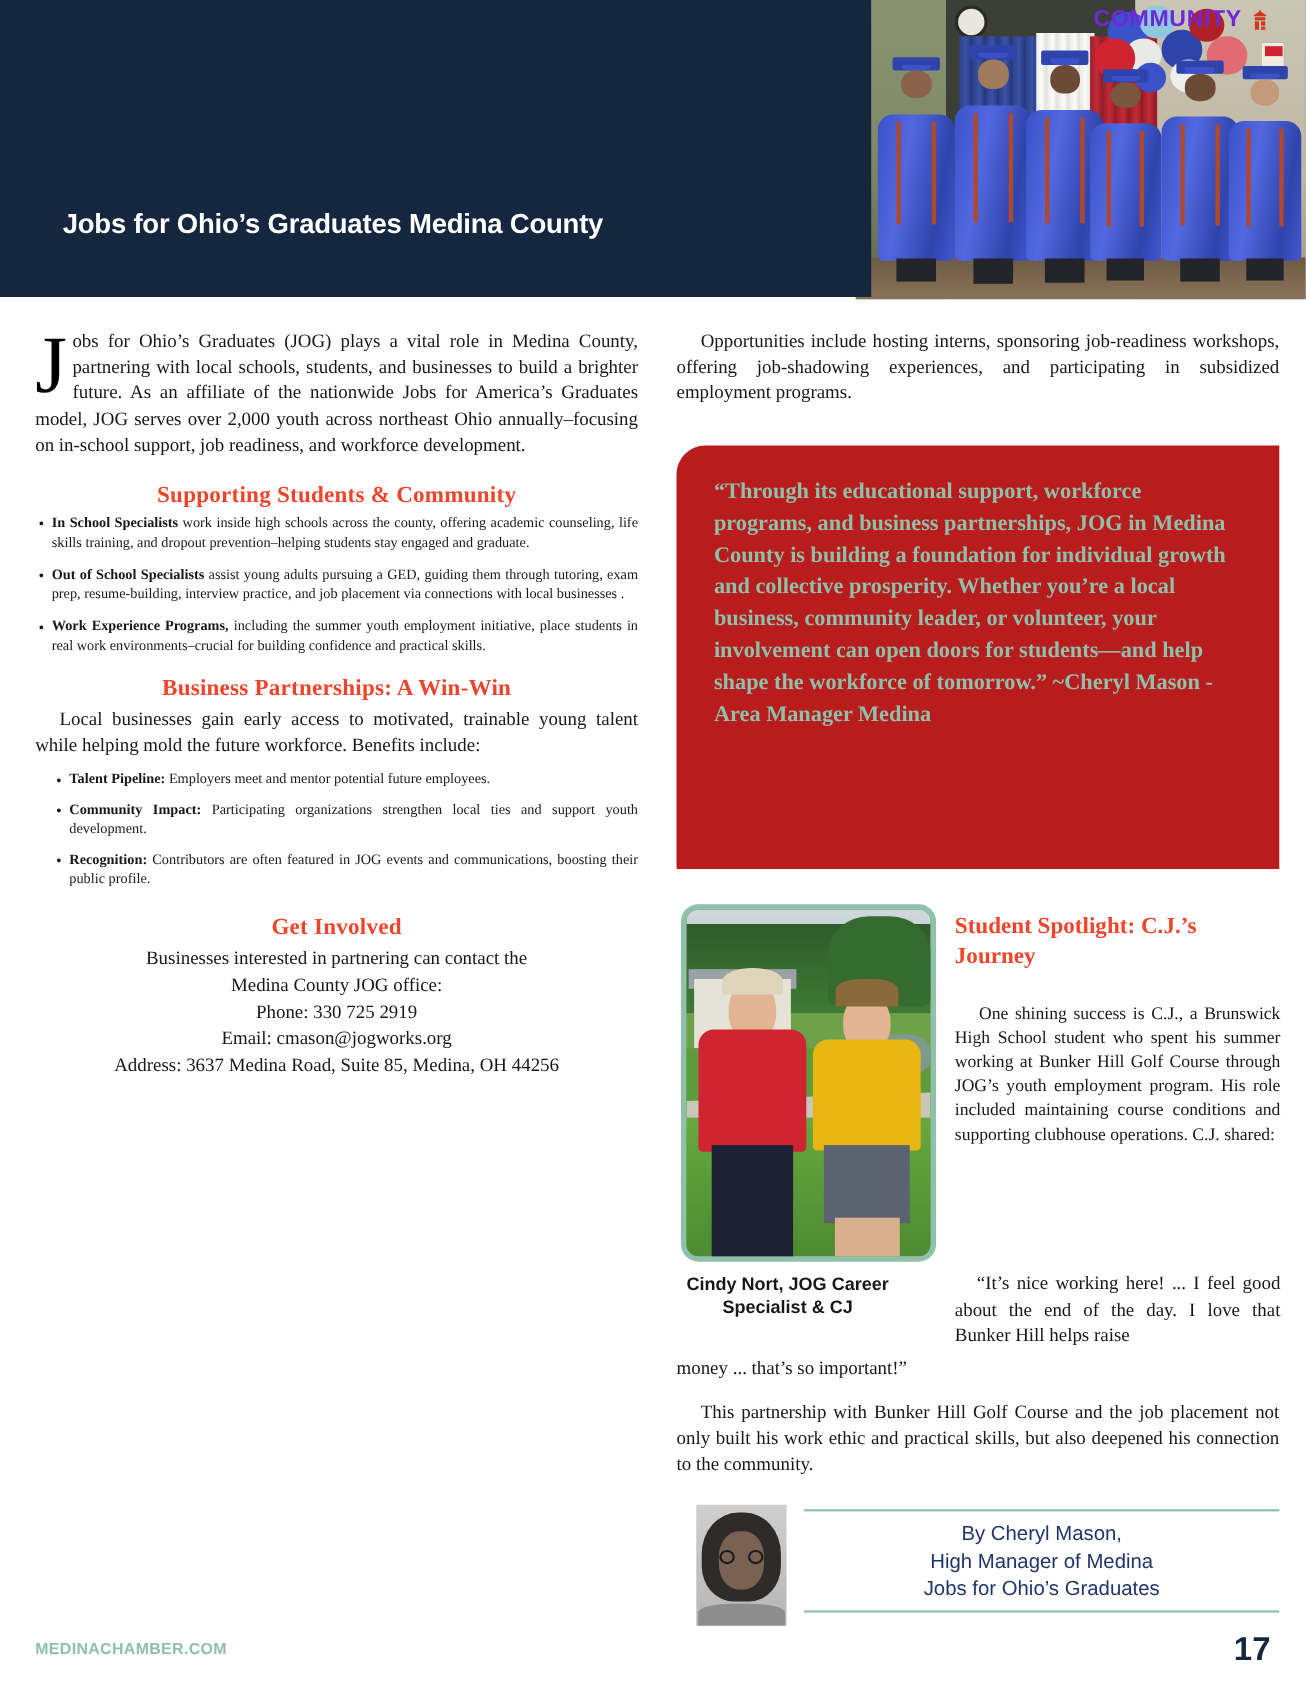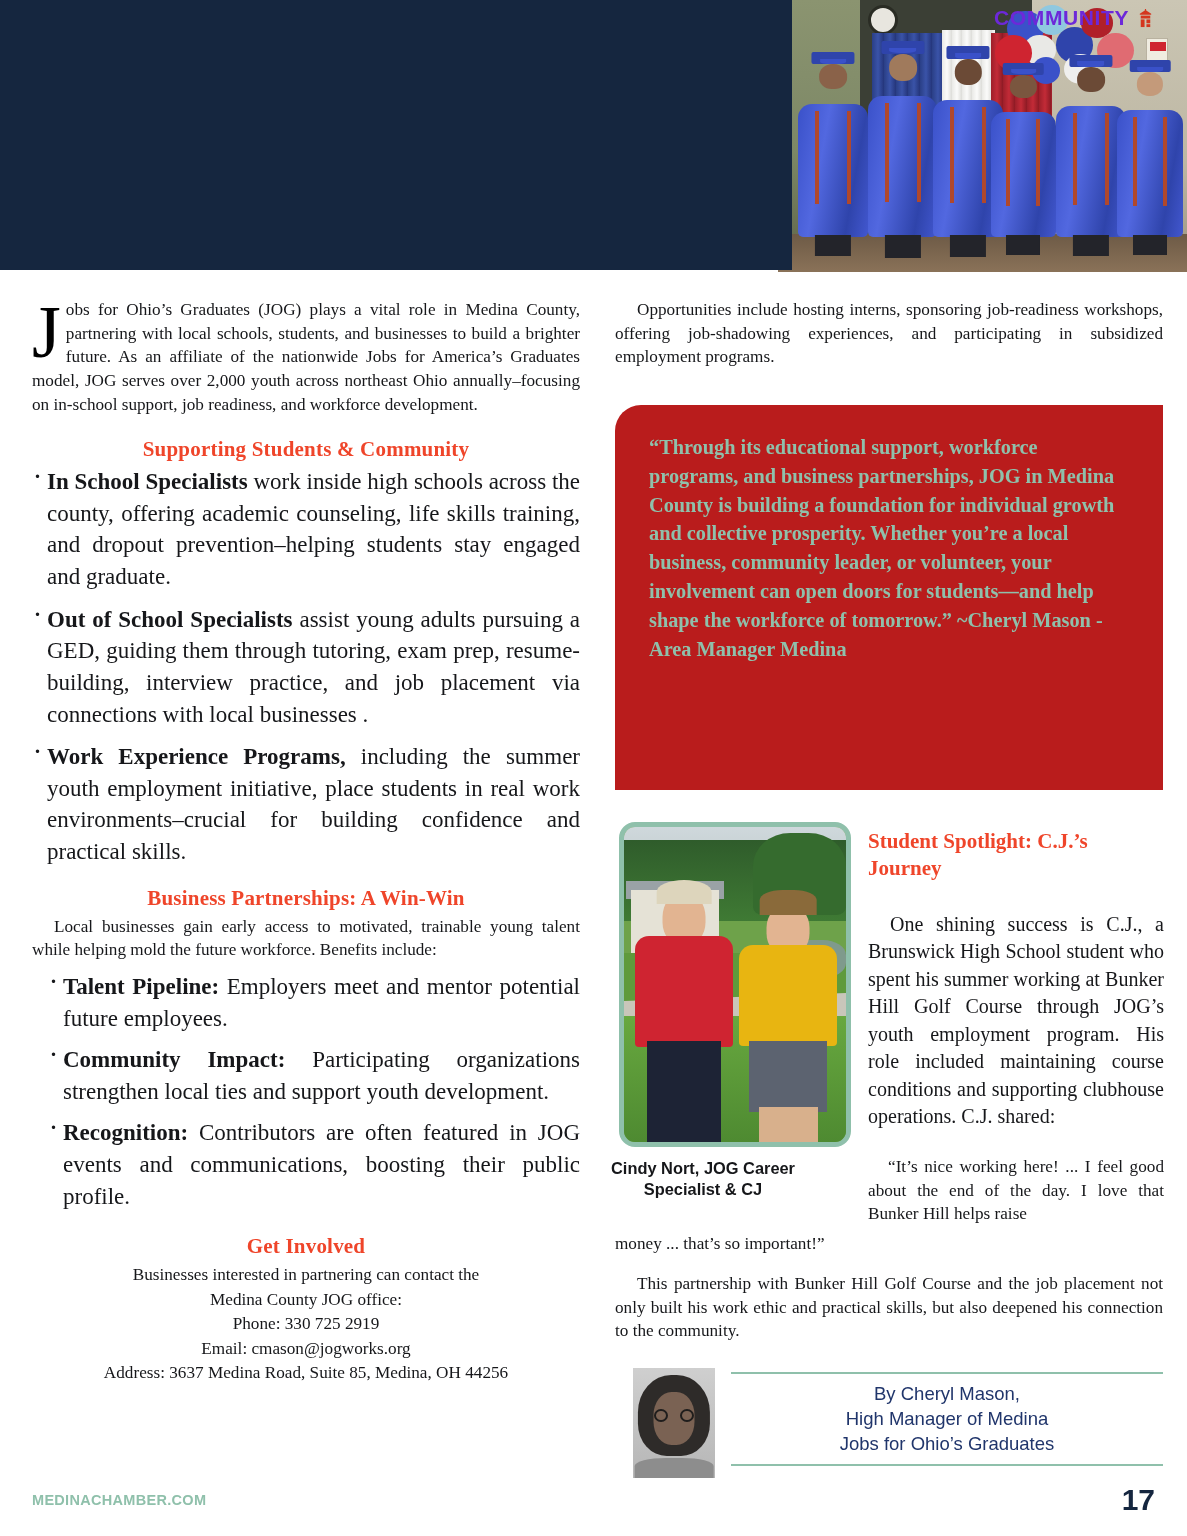--- a/index.html
+++ b/index.html
@@ -107,21 +107,21 @@
   h2.section {
     font-family:"Liberation Serif", serif;
     font-weight:bold; font-size:21px; color:#ef452a;
     text-align:center; margin:21px 0 4px 0; letter-spacing:0.2px;
   }
   h2.section.tight { margin-top:18px; }
 
   ul.bullets { list-style:none; margin:0; }
   ul.bullets > li {
     position:relative; padding-left:15px; margin-bottom:11px;
-    font-size:23px; line-height:1.375; color:#16171a; text-align:justify;
+    font-size:13px; line-height:1.375; color:#16171a; text-align:justify;
   }
   ul.bullets > li:before {
     content:"\00B7"; position:absolute; left:2px; top:-2px;
     font-size:21px; font-weight:bold; line-height:1.2;
   }
   ul.bullets.inner > li { padding-left:17px; margin-bottom:10px; }
   ul.bullets.inner { margin-left:14px; }
   ul.bullets.inner > li:before { left:4px; }
   li b { font-weight:bold; }
 
@@ -179,36 +179,36 @@
   .gf-face { position:absolute; left:50%; transform:translateX(-50%);
     top:6%; width:44%; height:20%; background:#e2b491; border-radius:45%; }
   .gf-hatTan { position:absolute; left:50%; transform:translateX(-50%);
     top:1%; width:56%; height:9%; background:#ddd5bc; border-radius:50% 50% 0 0; }
   .gf-hatBrn { position:absolute; left:50%; transform:translateX(-50%);
     top:0%; width:58%; height:10%; background:#8a6a3a; border-radius:40% 40% 0 0; }
   .gf-hair { position:absolute; left:50%; transform:translateX(-50%);
     top:7%; width:52%; height:20%; background:#4a3526; border-radius:40%; z-index:-1; }
 
   .photo-caption {
-    position:absolute; left:583px; top:1158px; width:240px;
+    position:absolute; left:596px; top:1158px; width:240px;
     font-family:"Liberation Sans", sans-serif;
     font-weight:bold; font-size:16.4px; line-height:1.3;
     color:#16171a; text-align:center;
   }
 
   
   .spotlight {
     position:absolute; left:868px; top:828px; width:296px;
   }
   .spotlight h2 {
     font-family:"Liberation Serif", serif;
     font-weight:bold; font-size:21px; color:#ef452a;
     line-height:1.3; margin-bottom:2px; text-align:left;
   }
-  .spotlight p { font-size:20px; line-height:1.375; text-align:justify; color:#16171a;margin-top:28px; }
+  .spotlight p { font-size:16px; line-height:1.375; text-align:justify; color:#16171a;margin-top:28px; }
 
   .cj-quote {
     position:absolute; left:868px; top:1155px; width:296px;
     font-size:17.2px; line-height:1.375; text-align:justify; color:#16171a;
   }
   .cj-quote-tail {
     position:absolute; left:615px; top:1232px; width:548px;
     font-size:17.2px; line-height:1.375; color:#16171a;font-family:Liberation Serif, serif;
   }
   .closing {
@@ -340,20 +340,21 @@
     <svg class="bldg-icon" viewBox="0 0 20 20">
       <path d="M10 1 L16 5 L16 6 L4 6 L4 5 Z" fill="#d4361f"></path>
       <rect x="5" y="7" width="10" height="3" fill="#d4361f"></rect>
       <rect x="5" y="11" width="4" height="8" fill="#d4361f"></rect>
       <rect x="11" y="11" width="4" height="4" fill="#d4361f"></rect>
       <rect x="11" y="16" width="4" height="3" fill="#d4361f"></rect>
       <rect x="9.4" y="0" width="1.2" height="2.4" fill="#d4361f"></rect>
     </svg>
   </div>
 
+  <div class="header-sub">Jobs for Ohio’s Graduates Medina County</div>
 </div>
 
 <div class="col-left">
 
   <p class="body dropcap-para">
     <span class="dropcap">J</span><span>obs for Ohio’s Graduates (JOG) plays a vital role in Medina County, partnering with local schools, students, and businesses to build a brighter future. As an affiliate of the nationwide Jobs for America’s Graduates model, JOG serves over 2,000 youth across northeast Ohio annually–focusing on in-school support, job readiness, and workforce development.</span>
   </p>
 
   <h2 class="section">Supporting Students &amp; Community</h2>
 

